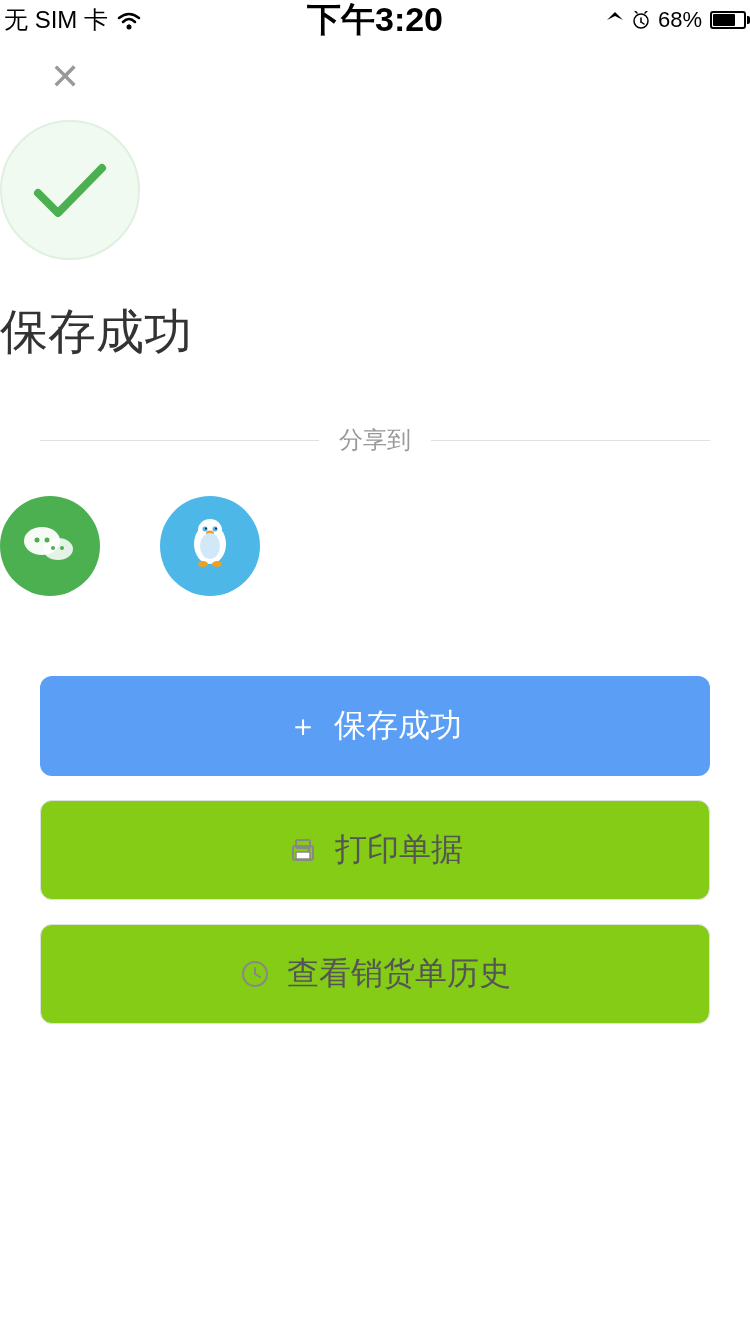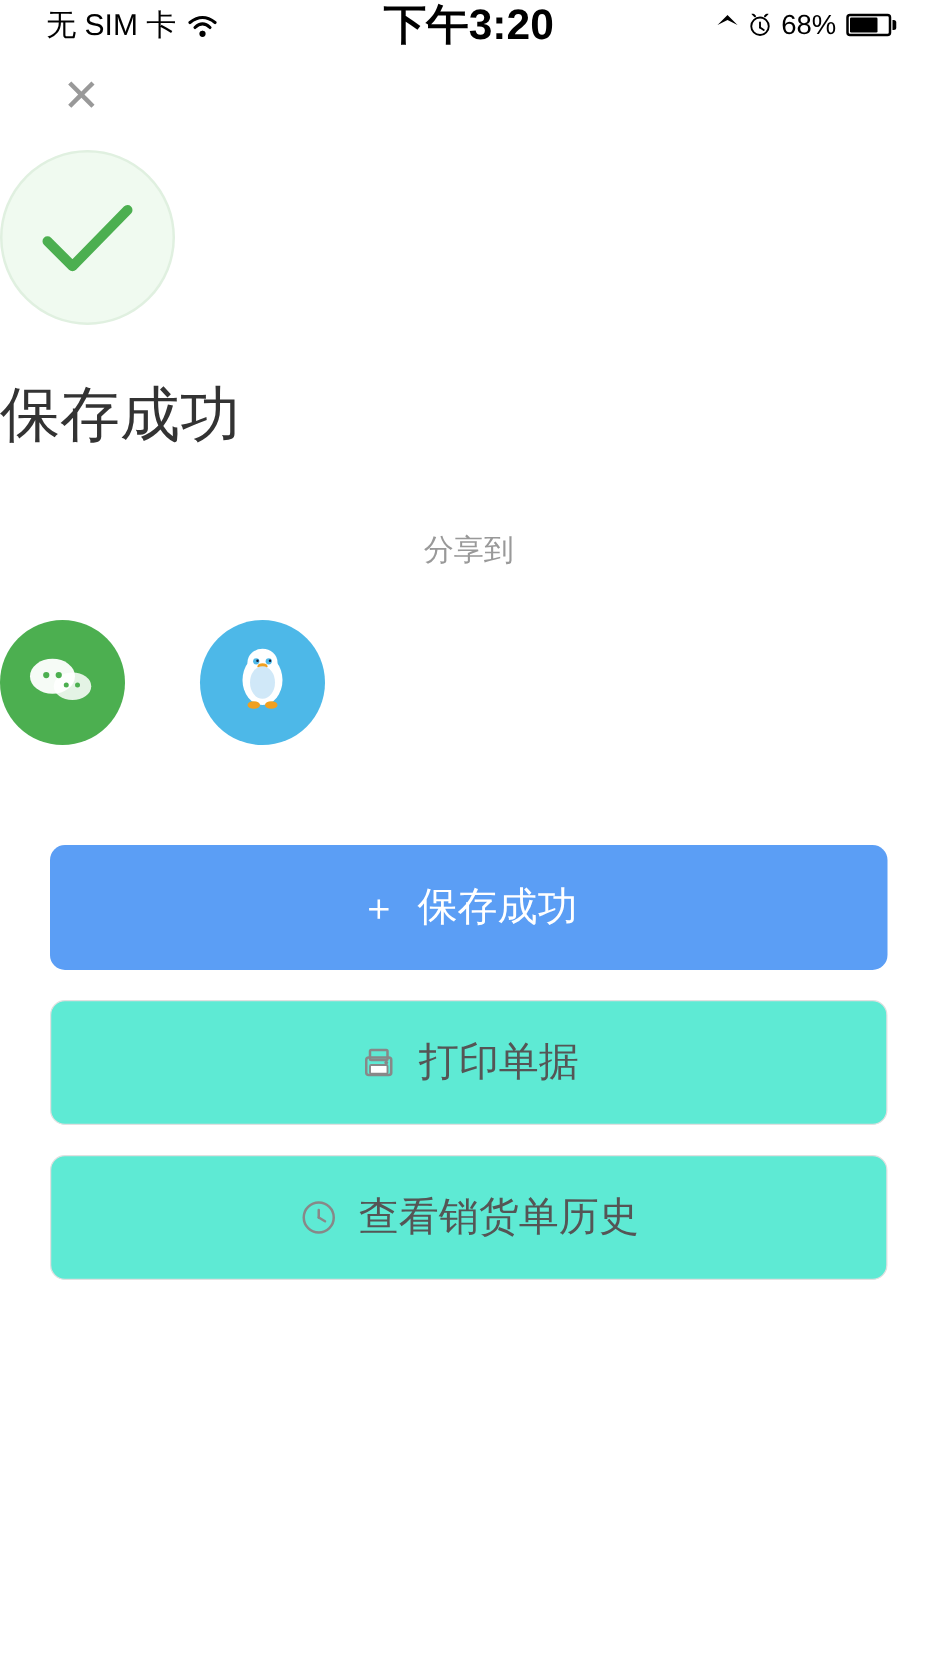--- a/index.html
+++ b/index.html
@@ -19,21 +19,21 @@
     }
 
     
     .status-bar {
       width: 100%;
       height: 40px;
       background: #ffffff;
       display: flex;
       align-items: center;
       justify-content: space-between;
-      padding: 0 37px;
+      padding: 0 4px;
     }
 
     .status-left {
       display: flex;
       align-items: center;
       gap: 8px;
       font-size: 24px;
       font-weight: 500;
       color: #000;
     }
@@ -134,21 +134,20 @@
       margin-bottom: 60px;
     }
 
     
     .share-divider {
       width: 100%;
       display: flex;
       align-items: center;
       padding: 0 40px;
       margin-bottom: 40px;
-      flex-direction: column;
     }
 
     .divider-line {
       flex: 1;
       height: 1px;
       background: #e0e0e0;
     }
 
     .divider-text {
       font-size: 24px;
@@ -203,21 +202,21 @@
       display: flex;
       align-items: center;
       justify-content: center;
       gap: 16px;
       cursor: pointer;
     }
 
     .btn-secondary {
       width: 100%;
       height: 100px;
-      background: #5eead4;
+      background: #84cc16;
       border: 1px solid #e0e0e0;
       border-radius: 12px;
       font-size: 32px;
       color: #555555;
       font-weight: 400;
       display: flex;
       align-items: center;
       justify-content: center;
       gap: 16px;
       cursor: pointer;

